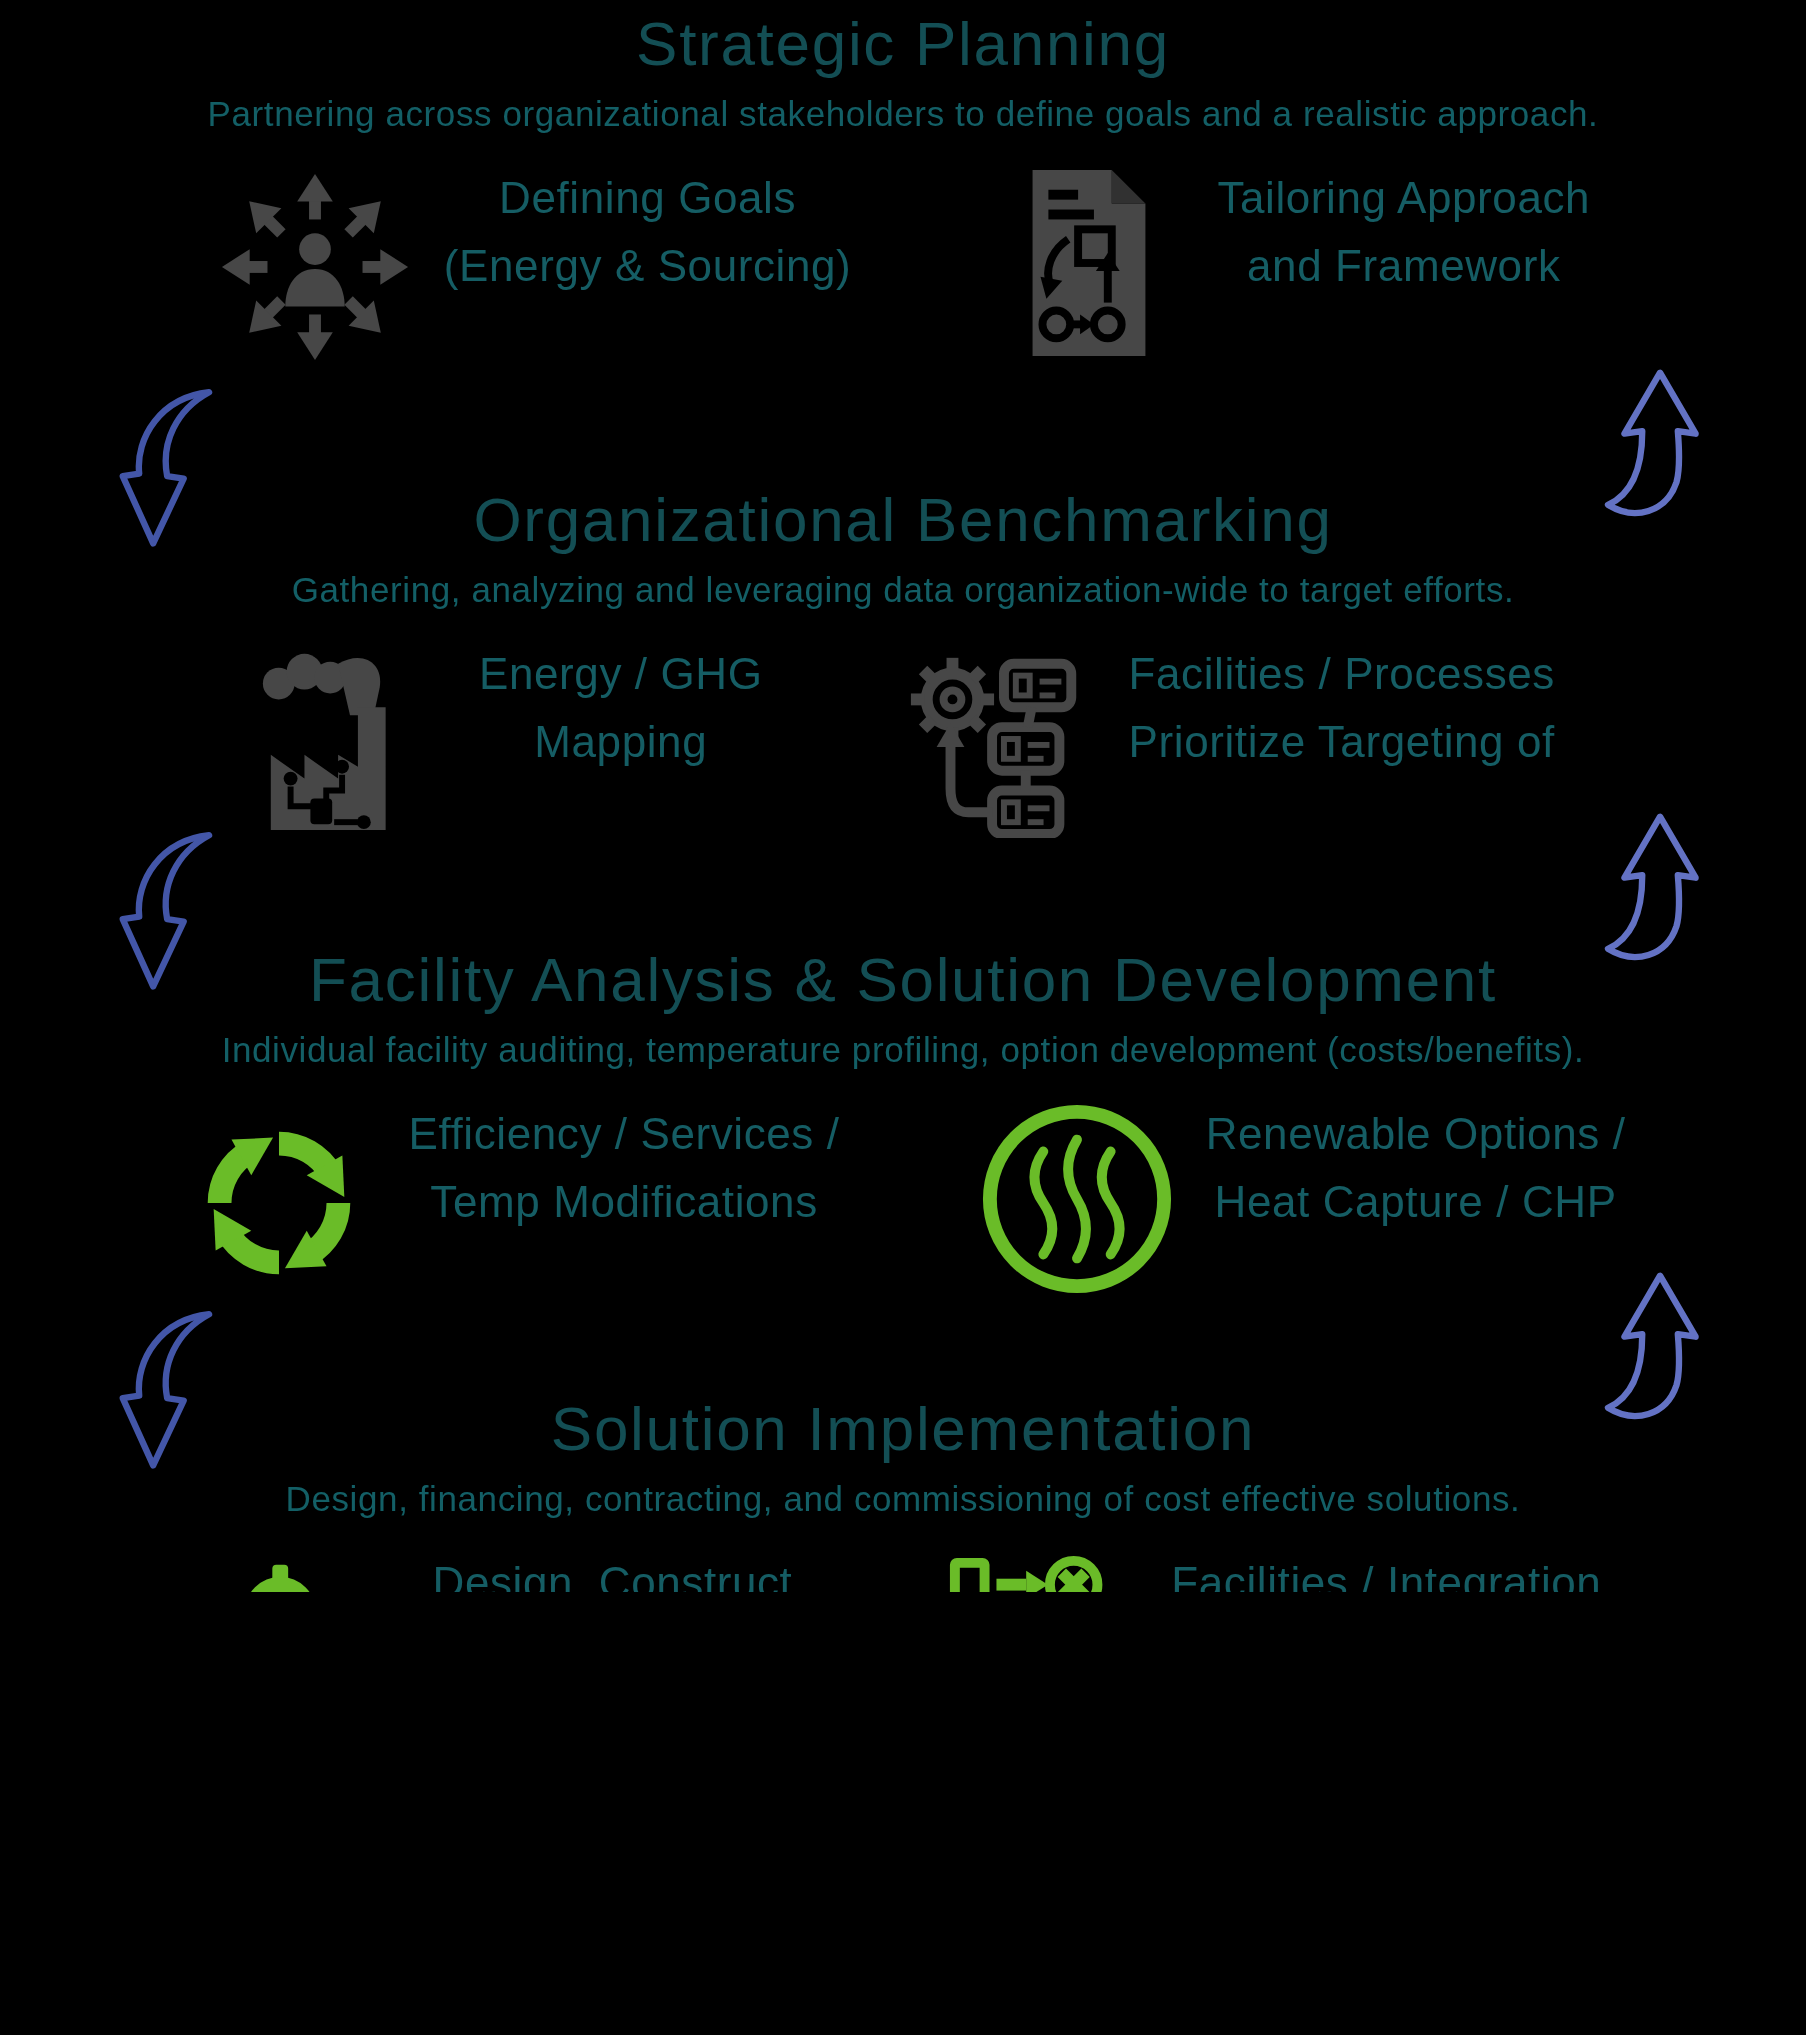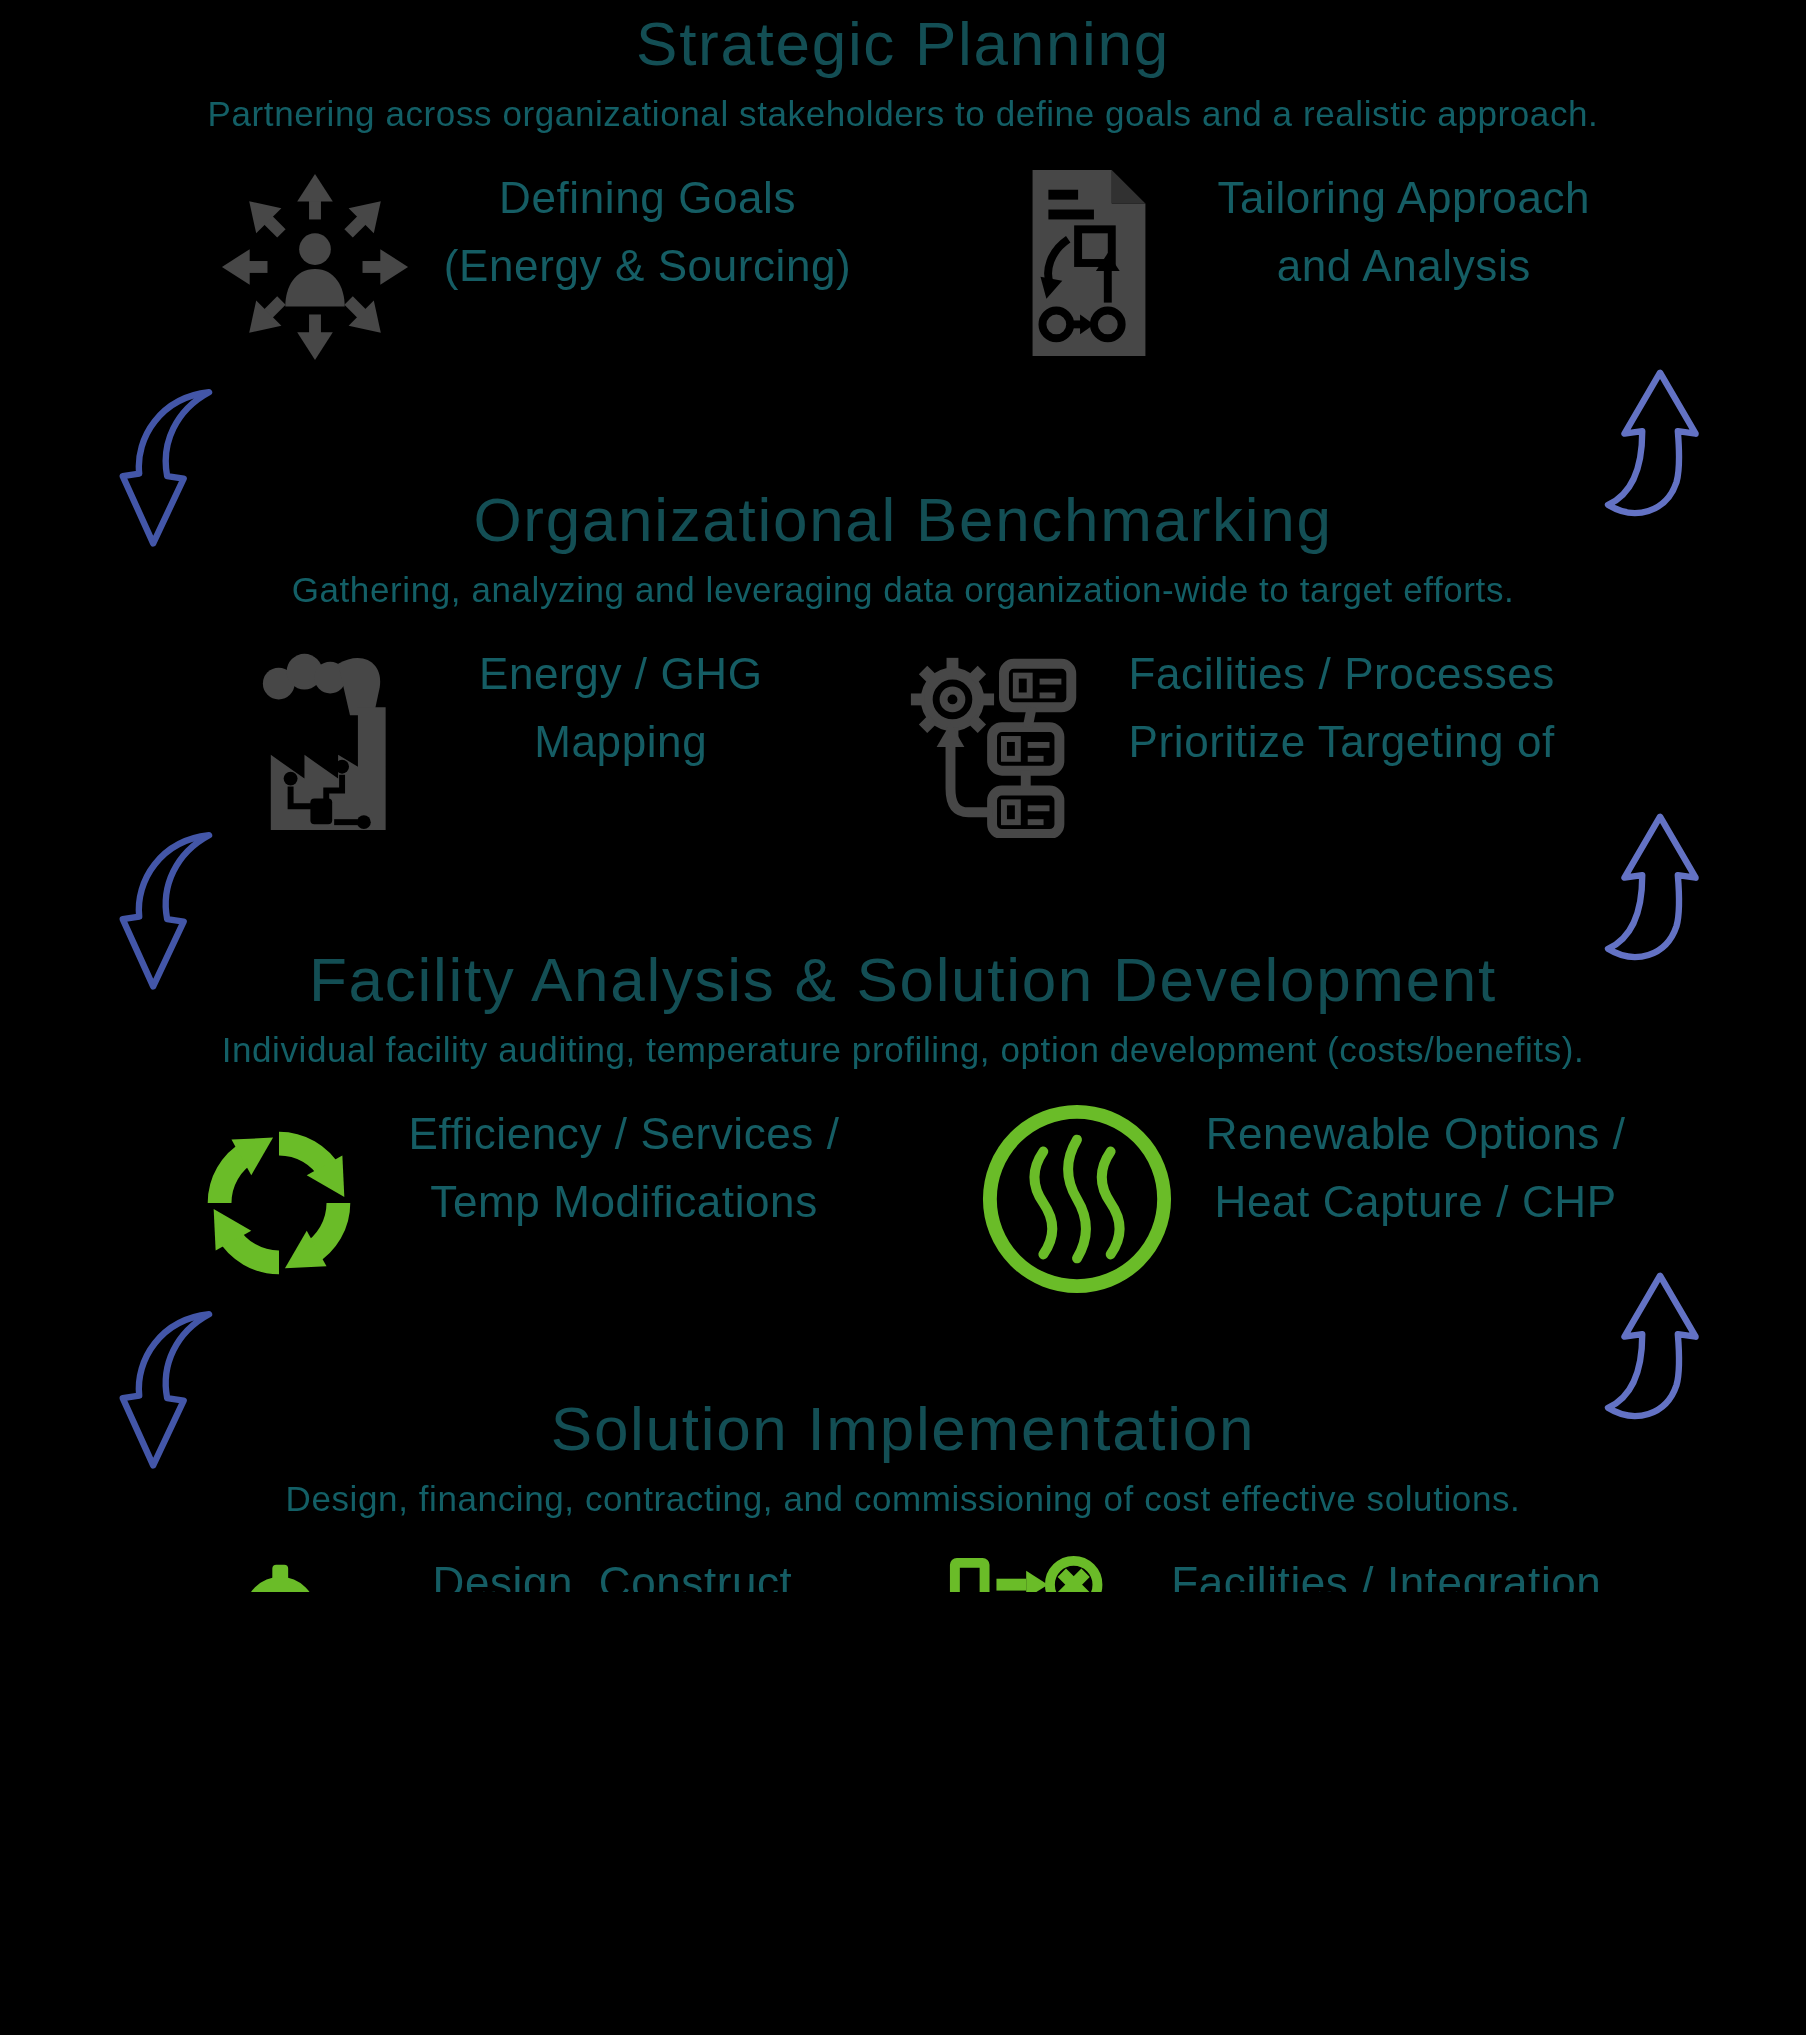--- a/index.html
+++ b/index.html
@@ -76,21 +76,21 @@
             <line x1="60" y1="70" x2="60" y2="52" stroke="#000" stroke-width="4"></line>
             <polygon points="60,45 54,54 66,54" fill="#000"></polygon>
             <circle cx="34" cy="81" r="7" fill="none" stroke="#000" stroke-width="4"></circle>
             <circle cx="60" cy="81" r="7" fill="none" stroke="#000" stroke-width="4"></circle>
             <line x1="41" y1="81" x2="48" y2="81" stroke="#000" stroke-width="4"></line>
             <polygon points="53,81 46,76 46,86" fill="#000"></polygon>
           </svg>
         </span>
         <div class="label">
           <span>Tailoring Approach</span>
-          <span>and Analysis</span>
+          <span>and Framework</span>
         </div>
       </div>
     </div>
   </section>
 
   <div class="arrow" style="left:110px;top:380px;">
     <svg viewBox="0 0 100 140">
         <path d="M78 8 C40 12 20 44 23 72 L10 74 L34 127 L58 76 L45 74 C40 48 52 22 78 8 Z" fill="none" stroke="#4356a8" stroke-width="5" stroke-linejoin="round"></path>
       </svg>
   </div>

